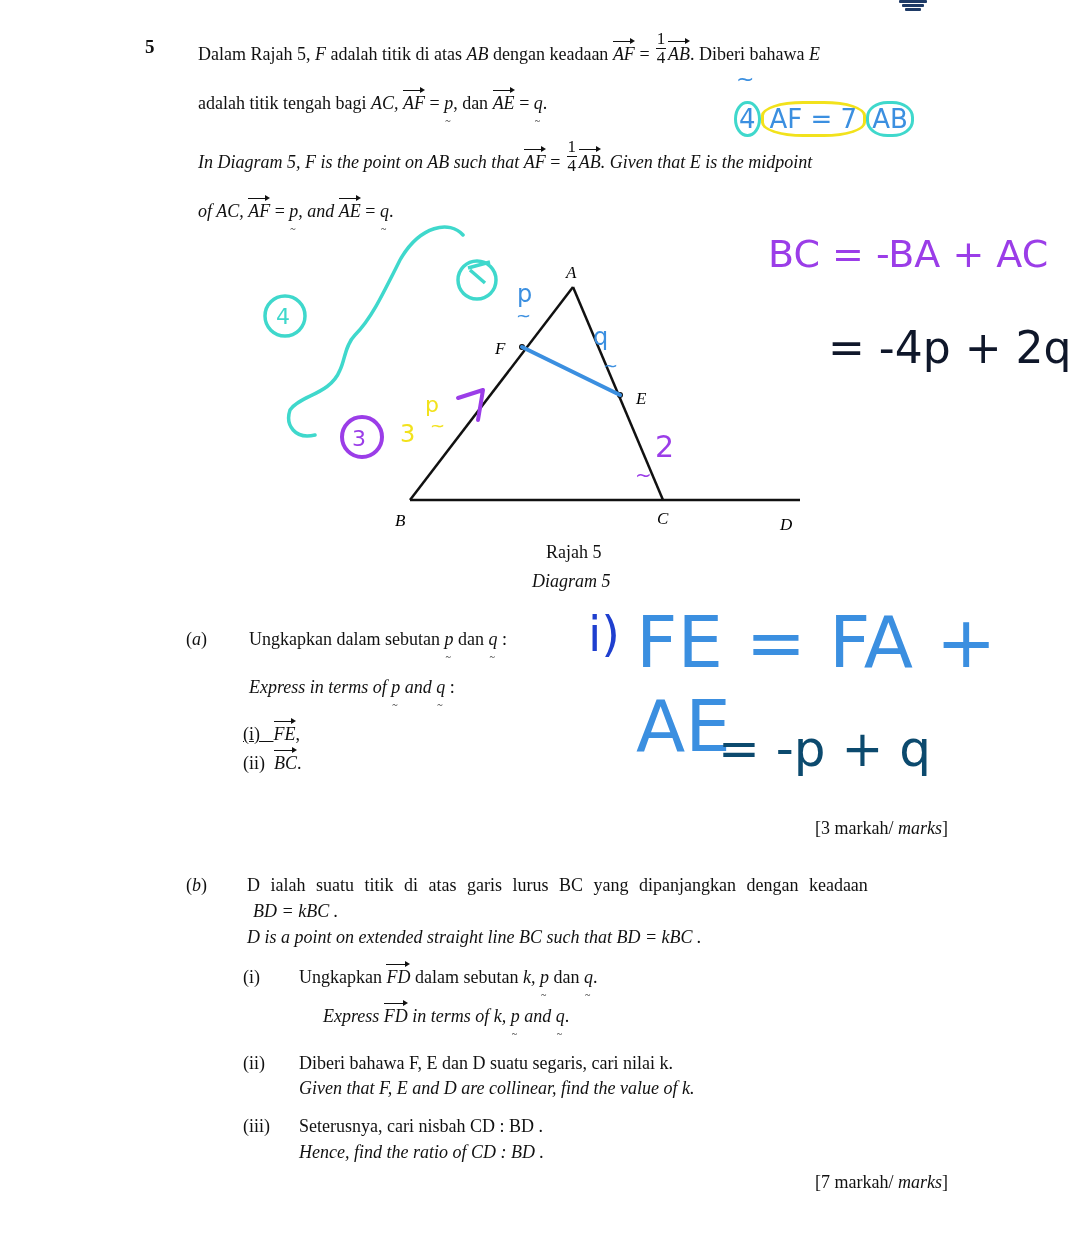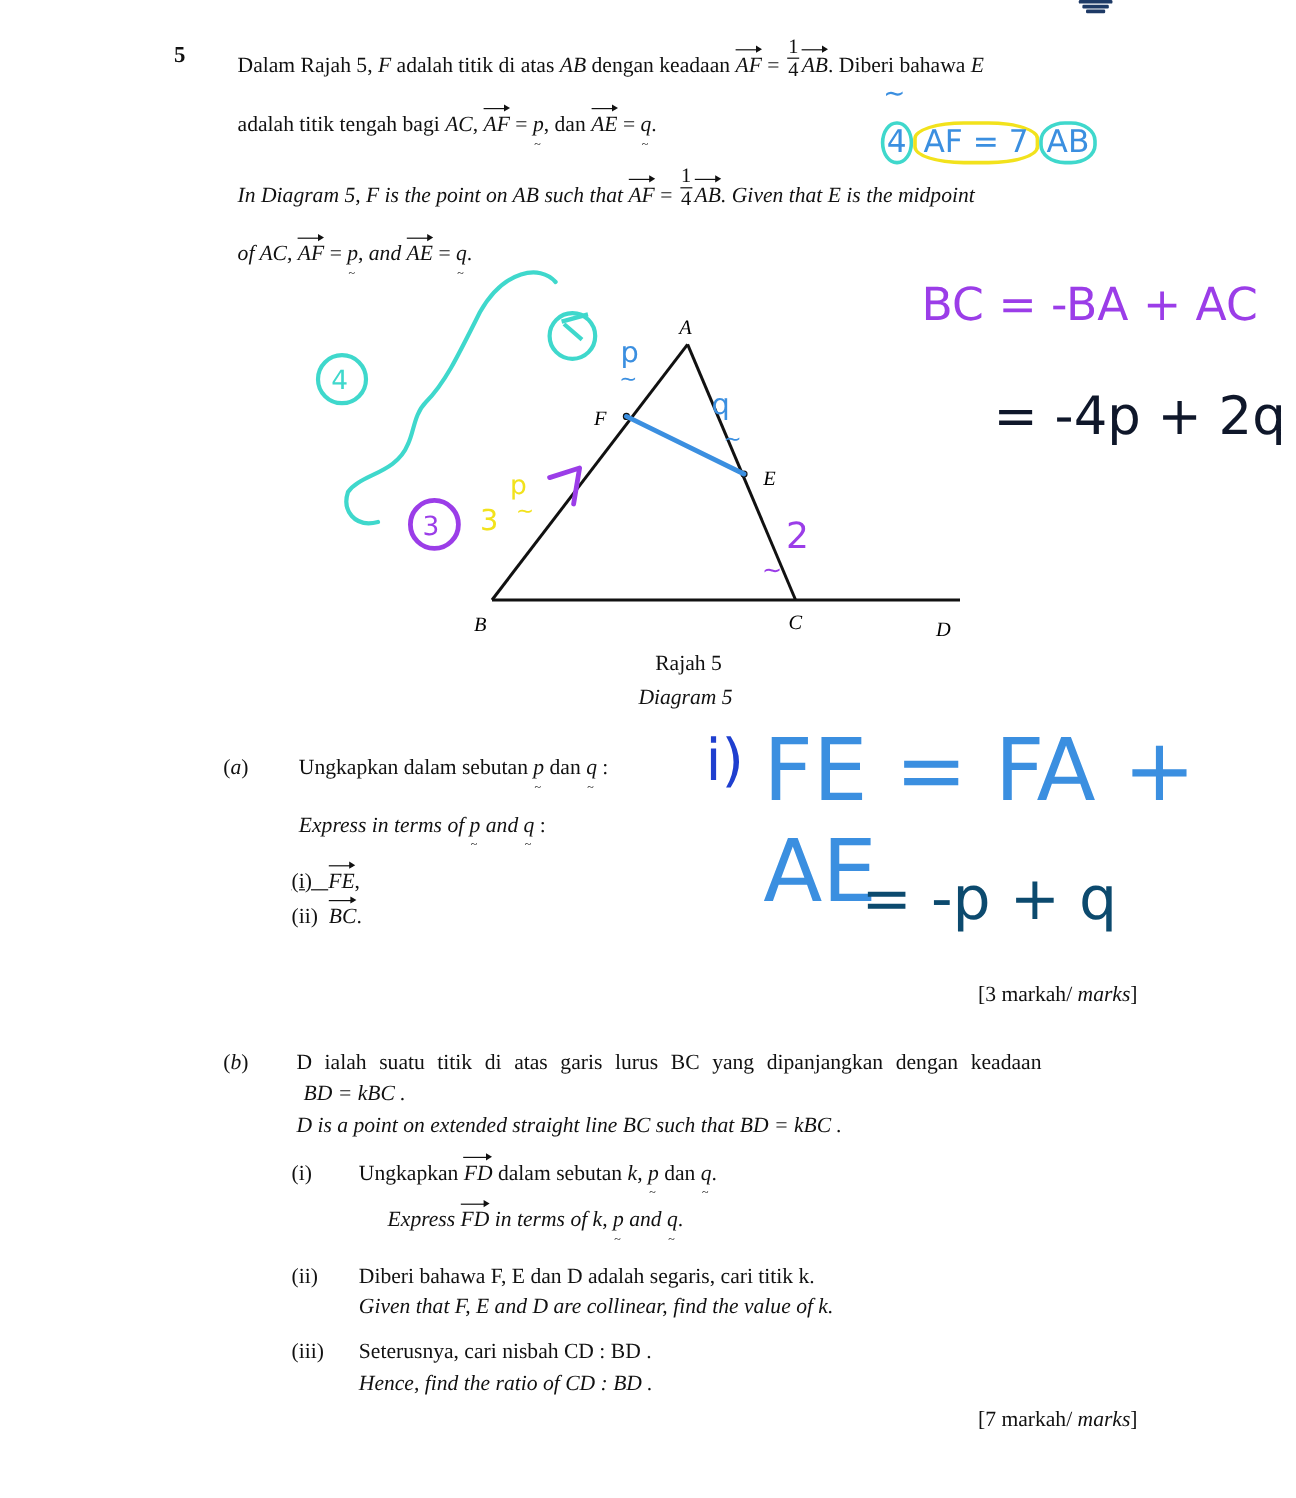--- a/index.html
+++ b/index.html
@@ -136,21 +136,21 @@
 
 <div class="abs t" style="left:243px;top:967px;">(i)</div>
 <div class="abs t" style="left:299px;top:967px;text-align:right;">
   <span>Ungkapkan </span><span class="vec">FD</span><span> dalam sebutan </span><span class="it">k, </span><span class="tl it">p</span><span> dan </span><span class="tl it">q</span><span>.</span>
 </div>
 <div class="abs t it" style="left:299px;top:1006px;margin-left:24px;">
   <span>Express </span><span class="vec">FD</span><span> in terms of </span><span>k, </span><span class="tl">p</span><span> and </span><span class="tl">q</span><span style="font-style:normal">.</span>
 </div>
 
 <div class="abs t" style="left:243px;top:1053px;">(ii)</div>
-<div class="abs t" style="left:299px;top:1053px;">Diberi bahawa F, E dan D adalah segaris, cari titik k.</div>
+<div class="abs t" style="left:299px;top:1053px;">Diberi bahawa F, E dan D suatu segaris, cari nilai k.</div>
 <div class="abs t it" style="left:299px;top:1078px;">Given that F, E and D are collinear, find the value of k.</div>
 
 <div class="abs t" style="left:243px;top:1116px;">(iii)</div>
 <div class="abs t" style="left:299px;top:1116px;">Seterusnya, cari nisbah  CD : BD .</div>
 <div class="abs t it" style="left:299px;top:1142px;">Hence, find the ratio of  CD : BD .</div>
 
 <div class="abs t" style="left:815px;top:1172px;">
   <span>[7 markah/ </span><span class="it">marks</span><span>]</span>
 </div>
 

